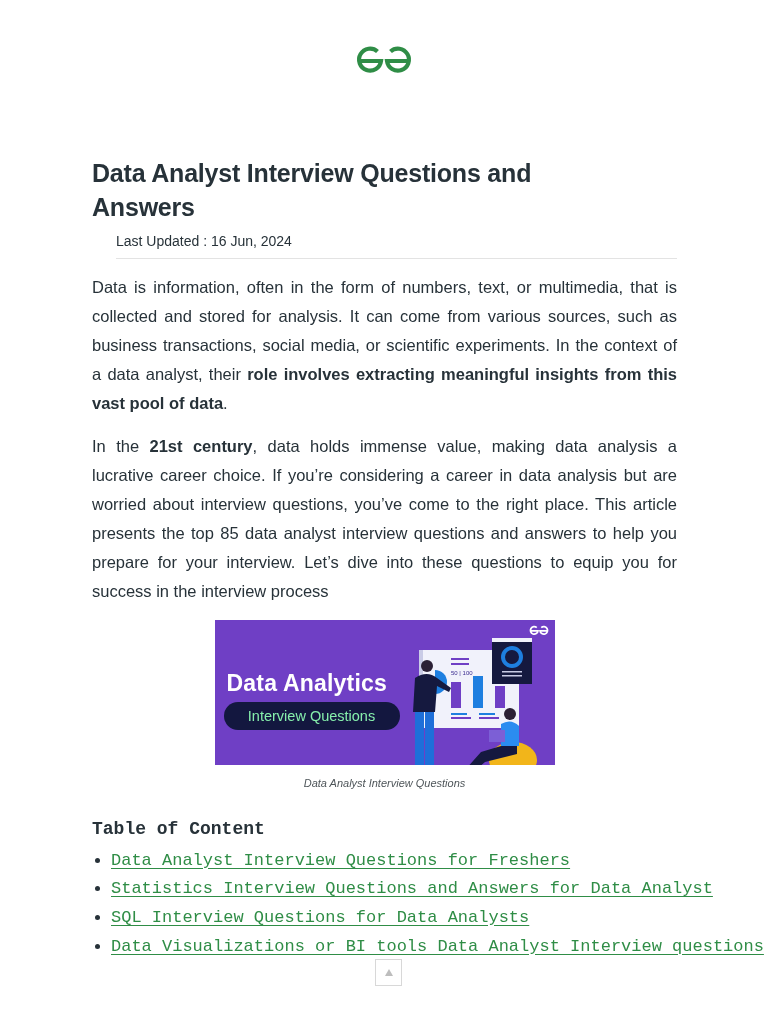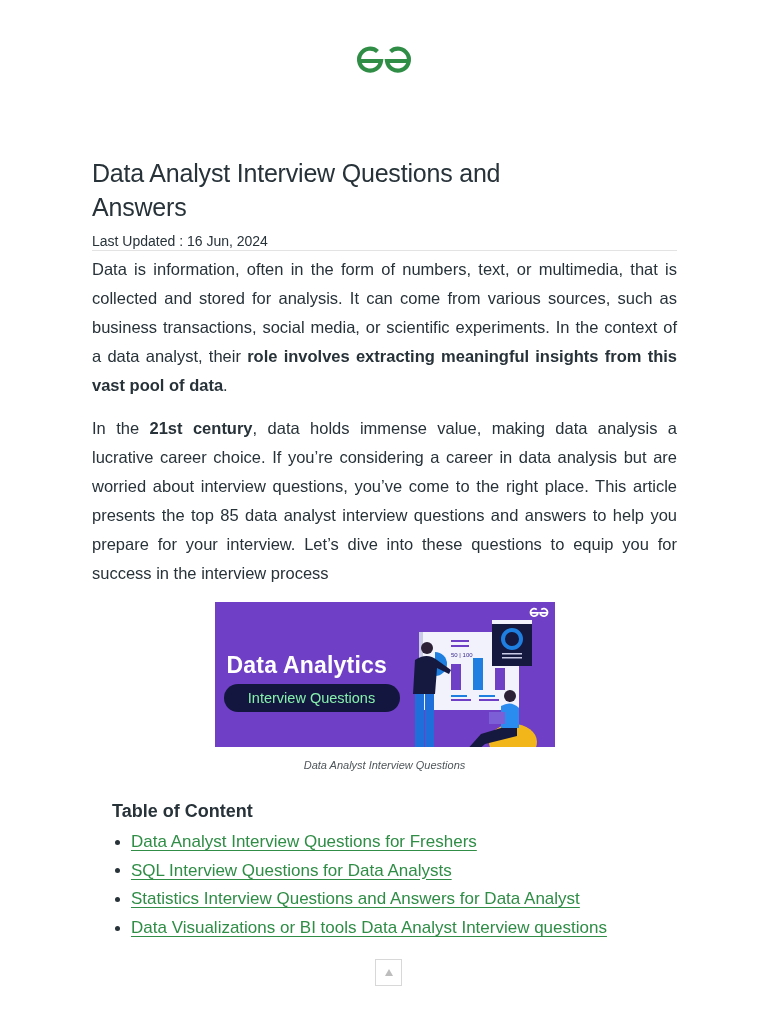--- a/index.html
+++ b/index.html
@@ -4,37 +4,37 @@
 <style>
   * { box-sizing: border-box; margin: 0; padding: 0; }
   html, body { width: 768px; height: 1024px; background: #ffffff; overflow: hidden; }
   body { font-family: "Liberation Sans", sans-serif; color: #273239; position: relative; }
 
   .logo-wrap { position: absolute; top: 44px; left: 0; width: 768px; display: flex; justify-content: center; }
   .logo-wrap svg { display: block; }
 
   .article { position: absolute; left: 92px; top: 156px; width: 585px; }
 
-  .title { font-size: 25px; font-weight: normal; line-height: 34px; color: #273239; width: 470px; letter-spacing: -0.2px; }
+  .title { font-size: 25px; font-weight: bold; line-height: 34px; color: #273239; width: 470px; letter-spacing: -0.2px; }
 
-  .meta { margin-top: 8px; font-size: 14px; color: #273239; line-height: 18px; border-bottom: 1px solid #e3e3e3; }
+  .meta { margin-top: 8px; font-size: 14px; color: #273239; line-height: 18px; padding-bottom: 8px; border-bottom: 1px solid #e3e3e3; margin-left: 24px; }
 
-  .para { margin-top: 4px; font-size: 16.5px; line-height: 29px; text-align: justify; color: #273239; }
+  .para { margin-top: 14px; font-size: 16.5px; line-height: 29px; text-align: justify; color: #273239; }
   .para b { font-weight: bold; }
   .para + .para { margin-top: 14px; }
 
   .figure { margin-top: 14px; display: flex; flex-direction: column; align-items: center; }
   .banner { position: relative; width: 340px; height: 145px; background: #6f3fc5; overflow: hidden; }
   .banner .b-title { position: absolute; left: 12px; top: 50px; font-size: 23px; color: #ffffff; font-weight: bold; letter-spacing: 0.2px; }
   .banner .b-pill { position: absolute; left: 9px; top: 82px; width: 176px; height: 28px; background: #13173f; border-radius: 14px; color: #86efac; font-size: 14.5px; display: flex; align-items: center; justify-content: center; }
   .banner .b-logo { position: absolute; right: 6px; top: 5px; }
   .banner .b-art { position: absolute; left: 190px; top: 10px; }
   .caption { margin-top: 12px; font-size: 11px; font-style: italic; color: #4e5559; }
 
-  .toc { margin-top: 28px; margin-left: 20px; }
+  .toc { margin-top: 28px; margin-left: 0; font-family: Liberation Mono, monospace; }
   .toc-title { font-size: 18px; font-weight: bold; color: #273239; line-height: 24px; }
   .toc-list { list-style: none; margin-top: 5px; text-align: center; }
   .toc-item { display: flex; align-items: center; height: 28.6px; }
   .toc-bullet { width: 5px; height: 5px; border-radius: 50%; background: #273239; margin-left: 3px; margin-right: 11px; flex: none; }
   .toc-link { font-size: 17px; color: #2f8d46; text-decoration: underline; text-underline-offset: 3px; white-space: nowrap; }
 
   .scroll-top { position: absolute; left: 375px; top: 959px; width: 27px; height: 27px; border: 1px solid #d8d8d8; background: #fff; display: flex; align-items: center; justify-content: center; }
   .scroll-top span { width: 0; height: 0; border-left: 4px solid transparent; border-right: 4px solid transparent; border-bottom: 7px solid #bdbdbd; display: block; }
 </style>
 </head>
@@ -116,25 +116,25 @@
 
   <nav class="toc">
     <div class="toc-title">Table of Content</div>
     <ul class="toc-list">
       <li class="toc-item">
         <span class="toc-bullet"></span>
         <a class="toc-link">Data Analyst Interview Questions for Freshers</a>
       </li>
       <li class="toc-item">
         <span class="toc-bullet"></span>
-        <a class="toc-link">SQL Interview Questions for Data Analysts</a>
+        <a class="toc-link">Statistics Interview Questions and Answers for Data Analyst</a>
       </li>
       <li class="toc-item">
         <span class="toc-bullet"></span>
-        <a class="toc-link">Statistics Interview Questions and Answers for Data Analyst</a>
+        <a class="toc-link">SQL Interview Questions for Data Analysts</a>
       </li>
       <li class="toc-item">
         <span class="toc-bullet"></span>
         <a class="toc-link">Data Visualizations or BI tools Data Analyst Interview questions</a>
       </li>
     </ul>
   </nav>
 </main>
 
 <div class="scroll-top">

